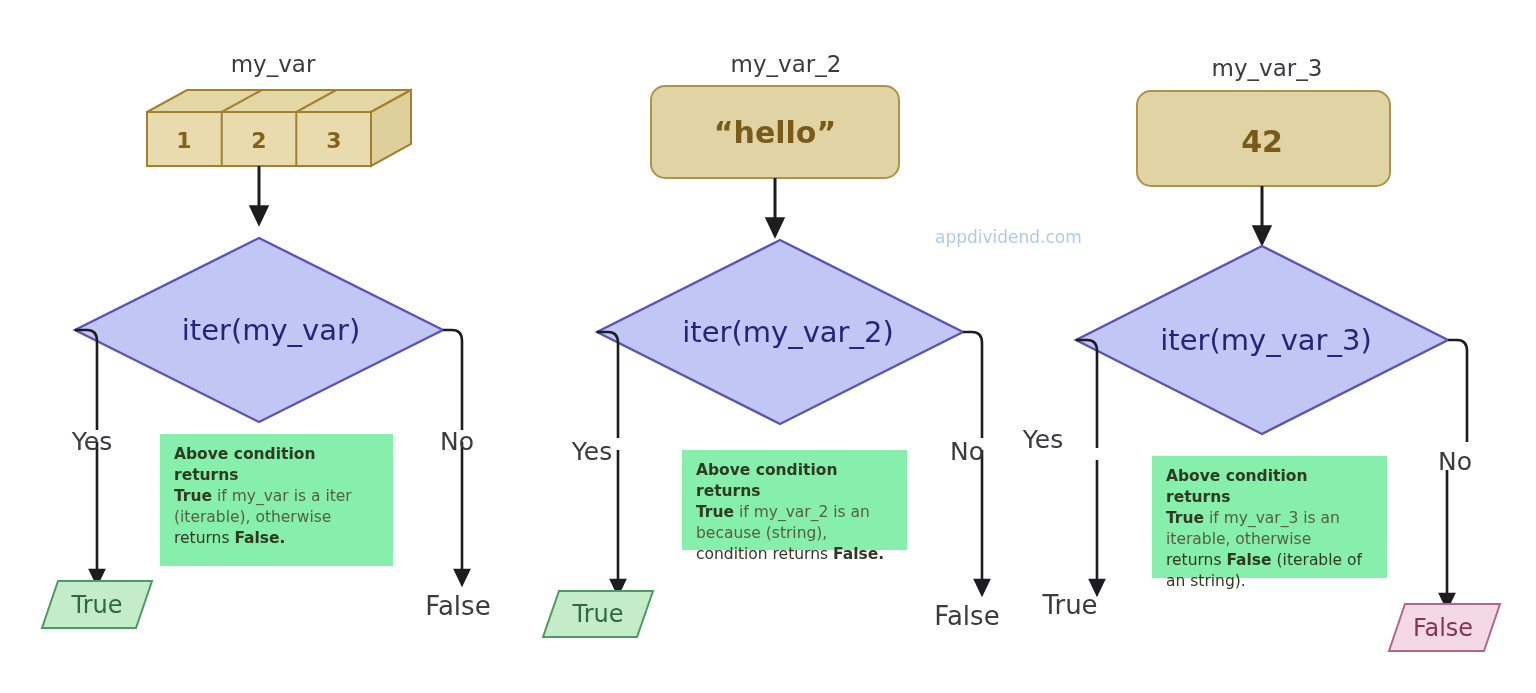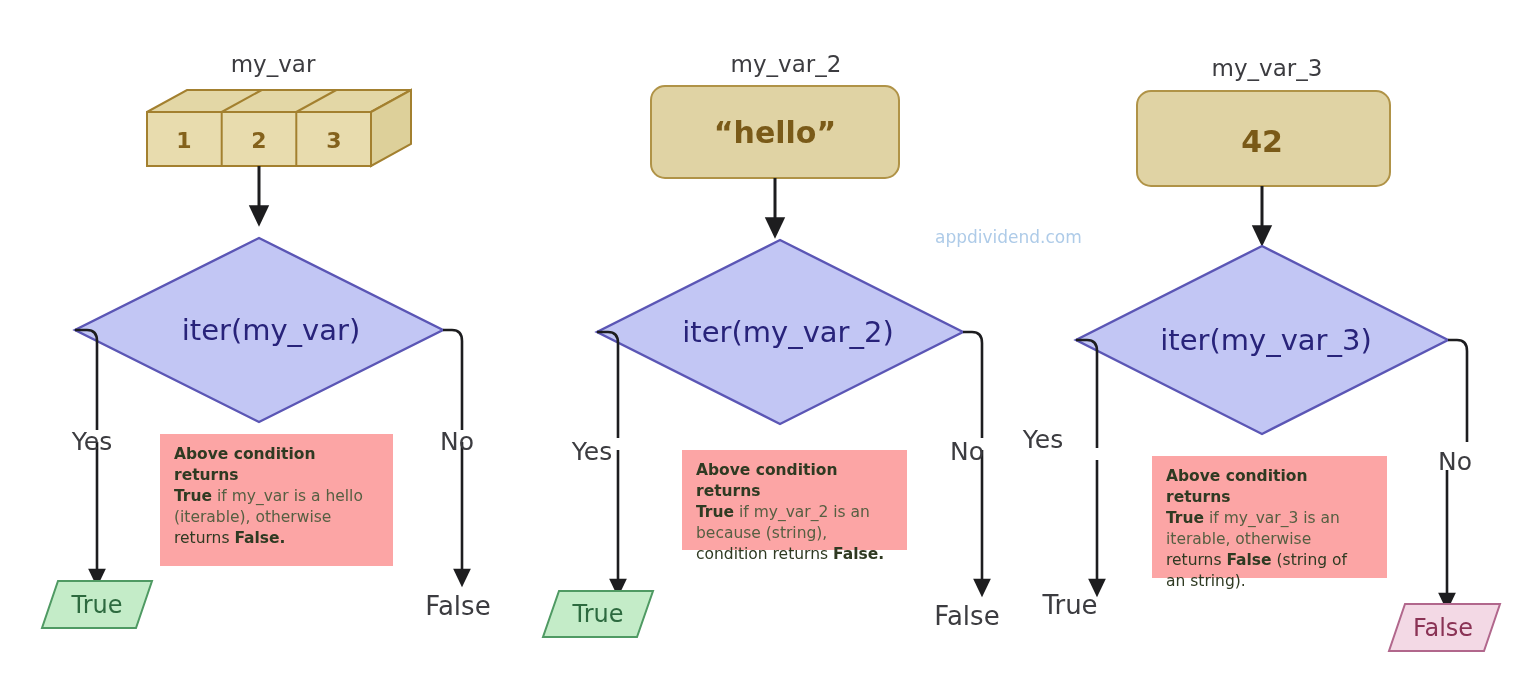--- a/index.html
+++ b/index.html
@@ -76,21 +76,21 @@
   }
   .note-text {
     font-family: "DejaVu Sans", "Liberation Sans", sans-serif;
     font-size: 15.5px;
     color: #2f3a22;
     line-height: 21px;
     white-space: pre-wrap;
   }
   .note-box {
     position: absolute;
-    background: #fca5a5;
+    background: #86efac;
     box-sizing: border-box;
     padding: 10px 12px 8px 14px;
   }
   .note-box .b { font-weight: bold; }
   .note-box .d { color: #565f42; }
   .conn { fill: none; stroke: #1d1d1f; stroke-width: 3; }
   .conn-thin { fill: none; stroke: #1d1d1f; stroke-width: 2.6; }
   .box3d-face { fill: #e8dcae; stroke: #a3802f; stroke-width: 2; }
   .box3d-top  { fill: #e3d7a6; stroke: #a3802f; stroke-width: 2; }
   .box3d-side { fill: #ddd09a; stroke: #a3802f; stroke-width: 2; }
@@ -190,24 +190,24 @@
 
     <text class="term-label-plain" x="1070" y="614" text-anchor="middle">True</text>
 
     <polygon class="para-pink" points="1405,604 1500,604 1484,651 1389,651"></polygon>
     <text class="term-label-pink" x="1443" y="636" text-anchor="middle">False</text>
 
     <text class="watermark" x="935" y="243">appdividend.com</text>
   </svg>
 
   <div class="note-box" style="left:160px; top:434px; width:233px; height:132px;">
-    <div class="note-text"><span class="b">Above condition  returns</span><br><span class="b">True</span><span class="d"> if my_var is a hello</span><br><span class="d">(iterable), otherwise</span><br><span>returns </span><span class="b">False.</span></div>
+    <div class="note-text"><span class="b">Above condition  returns</span><br><span class="b">True</span><span class="d"> if my_var is a iter</span><br><span class="d">(iterable), otherwise</span><br><span>returns </span><span class="b">False.</span></div>
   </div>
 
   <div class="note-box" style="left:682px; top:450px; width:225px; height:100px;">
     <div class="note-text"><span class="b">Above condition  returns</span><br><span class="b">True</span><span class="d"> if my_var_2 is an</span><br><span class="d">because (string),</span><br><span>condition returns </span><span class="b">False.</span></div>
   </div>
 
   <div class="note-box" style="left:1152px; top:456px; width:235px; height:122px;">
-    <div class="note-text"><span class="b">Above condition  returns</span><br><span class="b">True</span><span class="d"> if my_var_3 is an</span><br><span class="d">iterable, otherwise</span><br><span>returns </span><span class="b">False</span><span> (string of</span><br><span>an string).</span></div>
+    <div class="note-text"><span class="b">Above condition  returns</span><br><span class="b">True</span><span class="d"> if my_var_3 is an</span><br><span class="d">iterable, otherwise</span><br><span>returns </span><span class="b">False</span><span> (iterable of</span><br><span>an string).</span></div>
   </div>
 
 </div>
 
 </body></html>

